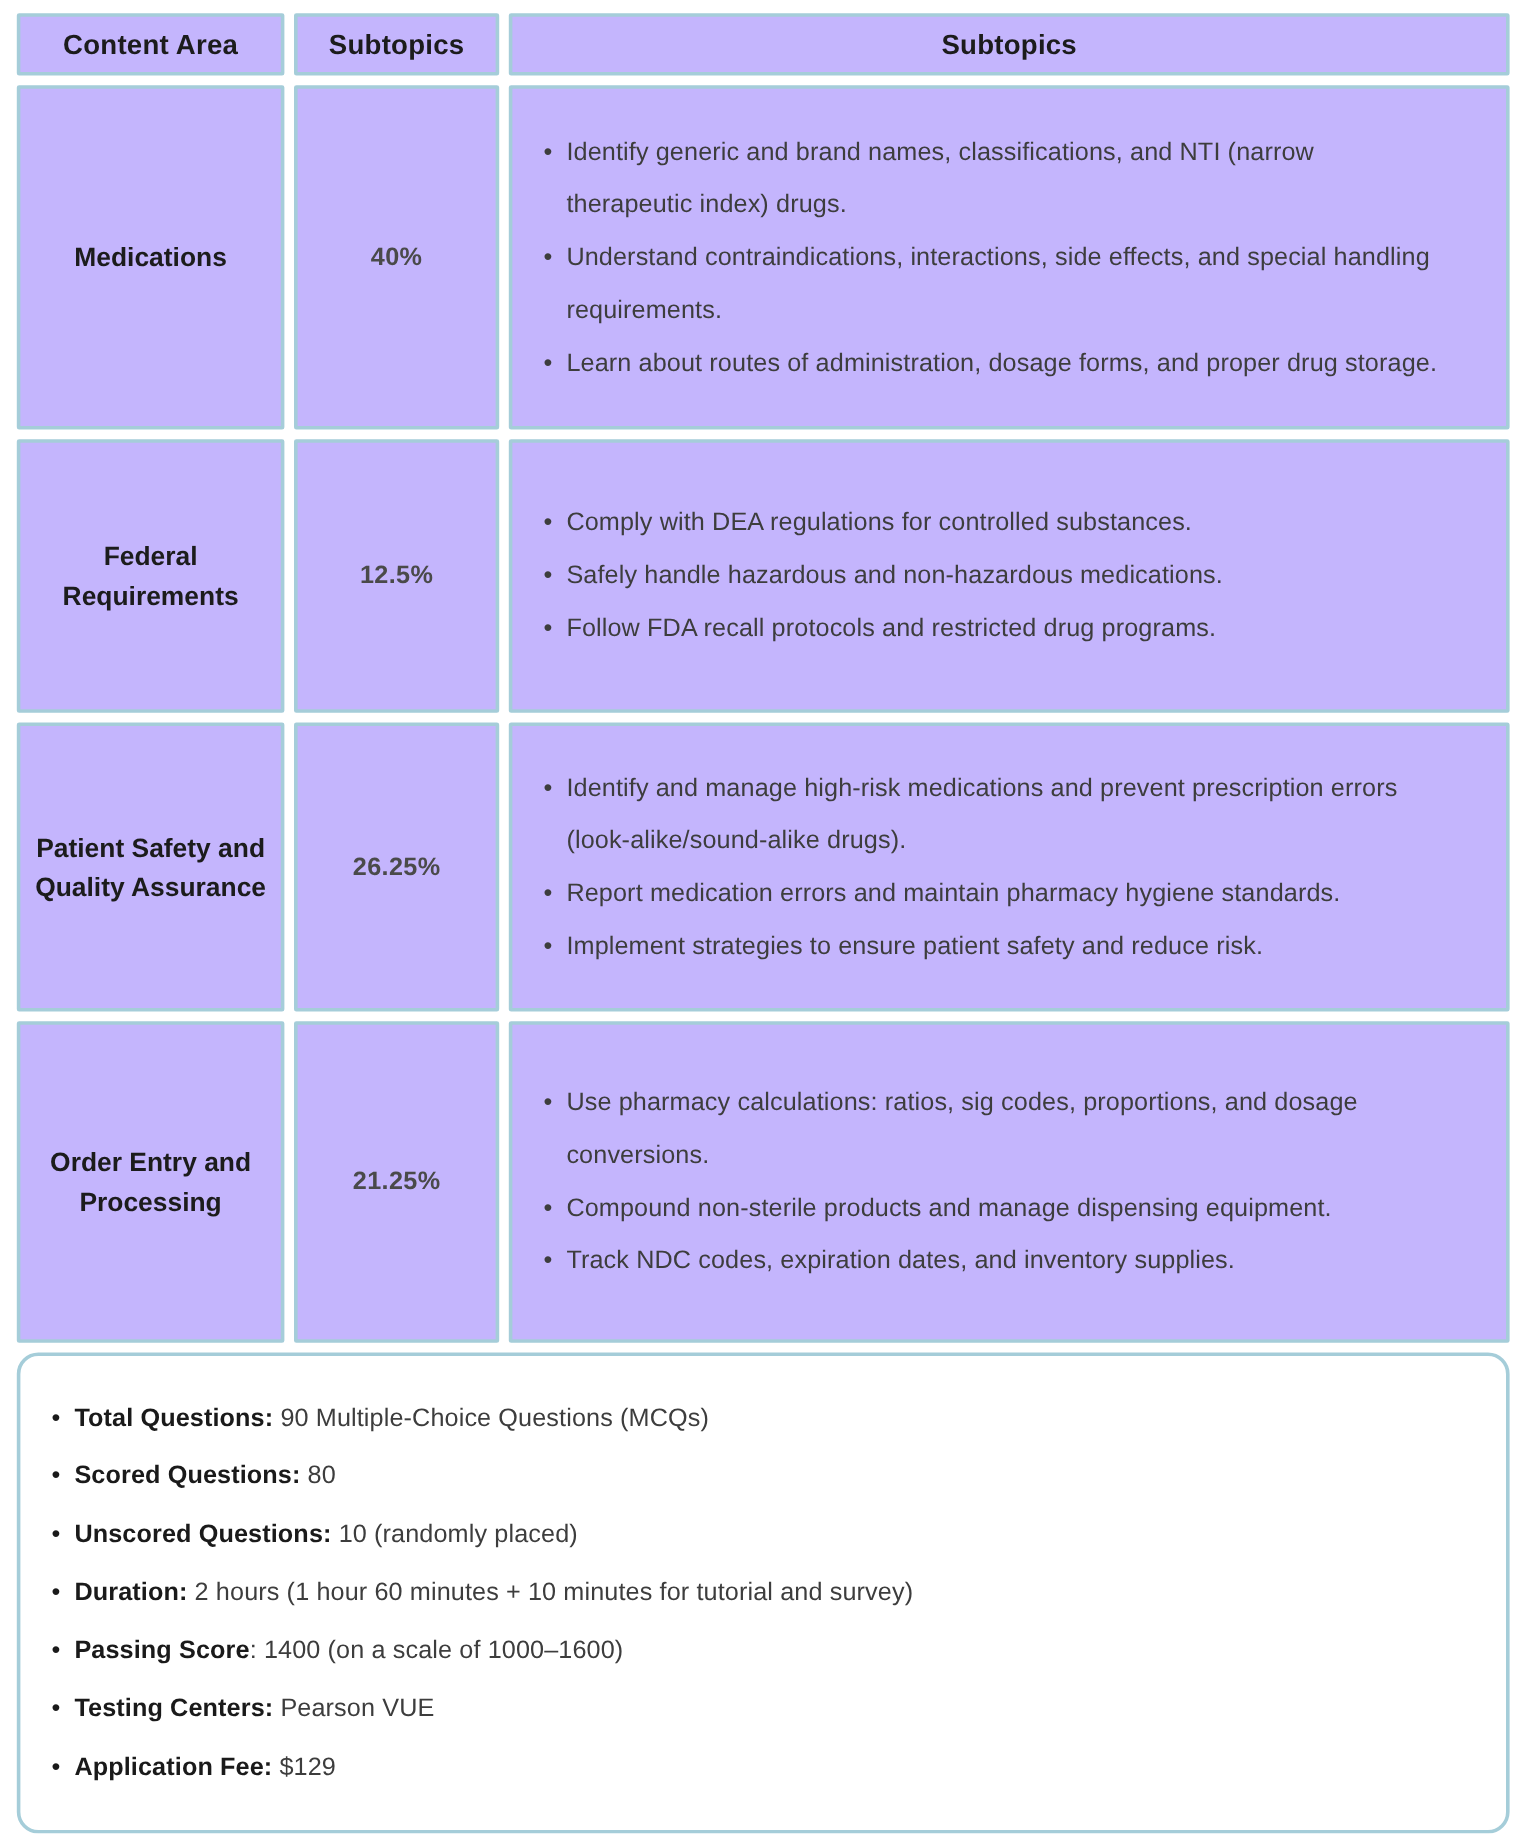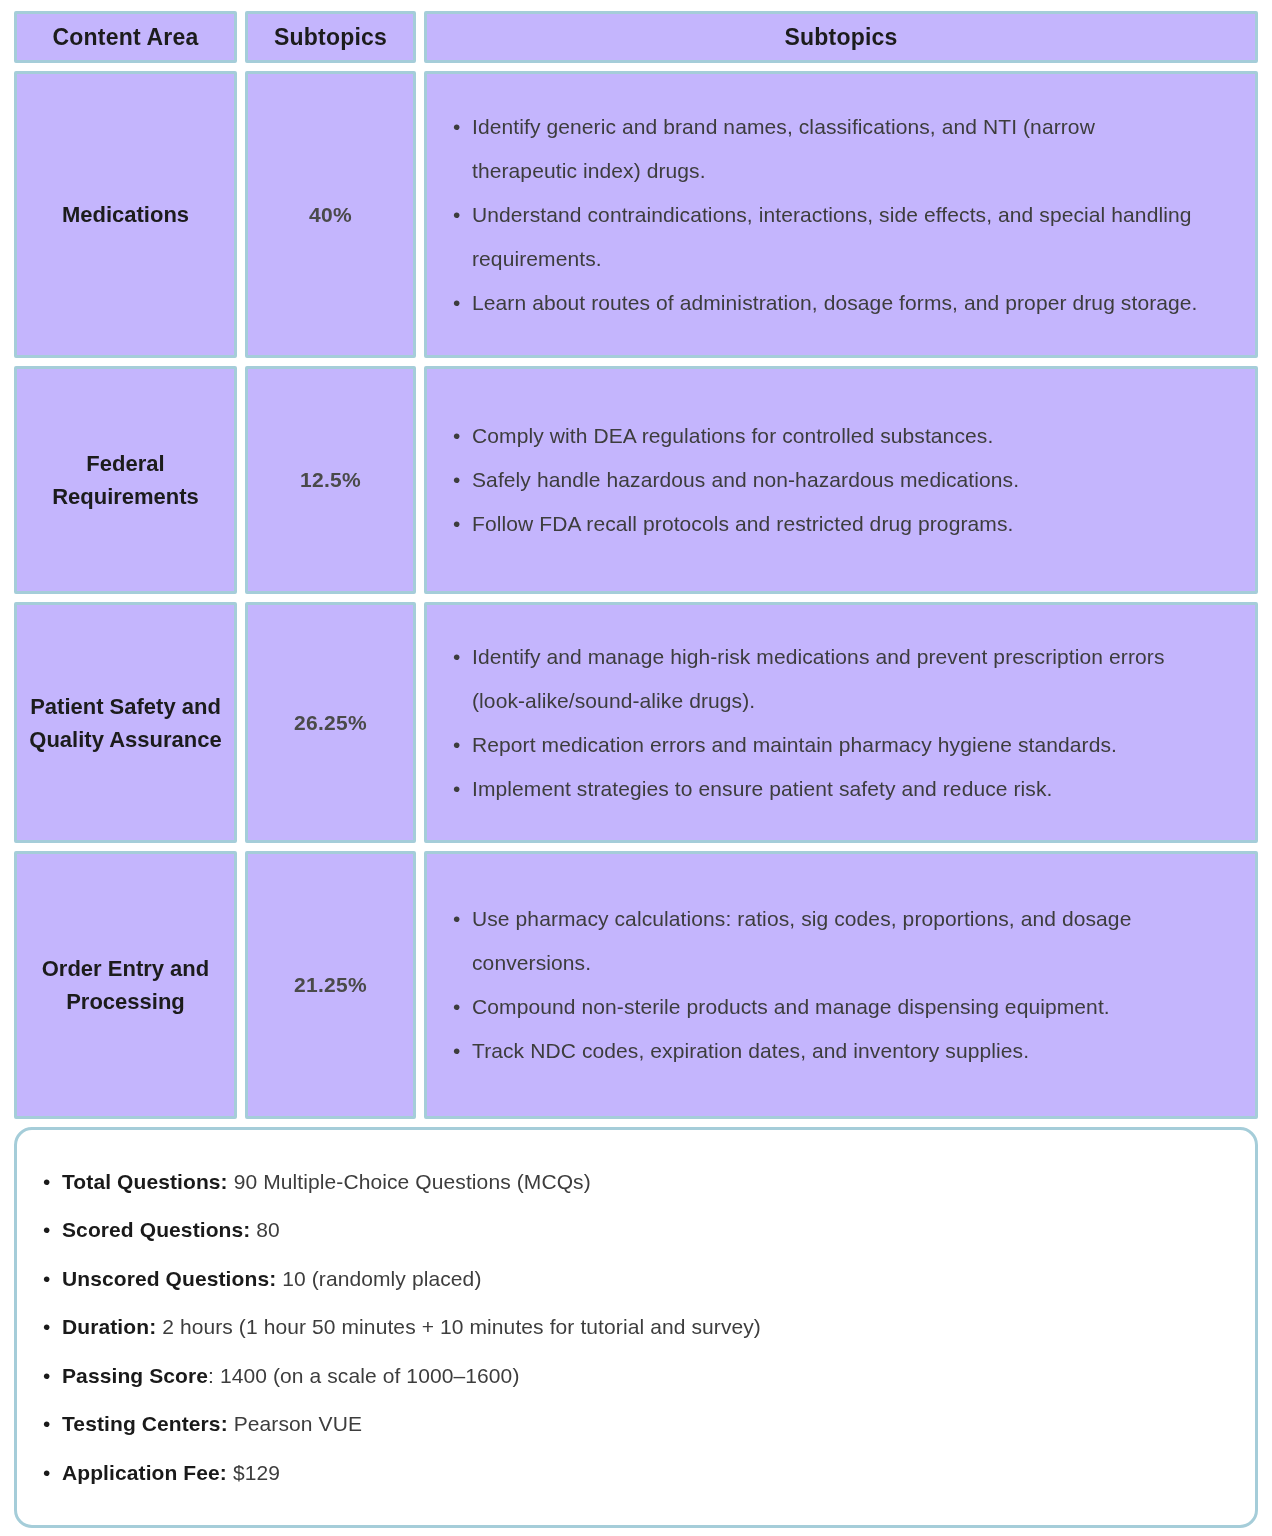--- a/index.html
+++ b/index.html
@@ -149,21 +149,21 @@
     <div class="box-item">
       <span class="bullet">•</span>
       <span><b>Scored Questions:</b><span> 80</span></span>
     </div>
     <div class="box-item">
       <span class="bullet">•</span>
       <span><b>Unscored Questions:</b><span> 10 (randomly placed)</span></span>
     </div>
     <div class="box-item">
       <span class="bullet">•</span>
-      <span><b>Duration:</b><span> 2 hours (1 hour 50 minutes + 10 minutes for tutorial and survey)</span></span>
+      <span><b>Duration:</b><span> 2 hours (1 hour 60 minutes + 10 minutes for tutorial and survey)</span></span>
     </div>
     <div class="box-item">
       <span class="bullet">•</span>
       <span><b>Passing Score</b><span>: 1400 (on a scale of 1000–1600)</span></span>
     </div>
     <div class="box-item">
       <span class="bullet">•</span>
       <span><b>Testing Centers:</b><span> Pearson VUE</span></span>
     </div>
     <div class="box-item">

